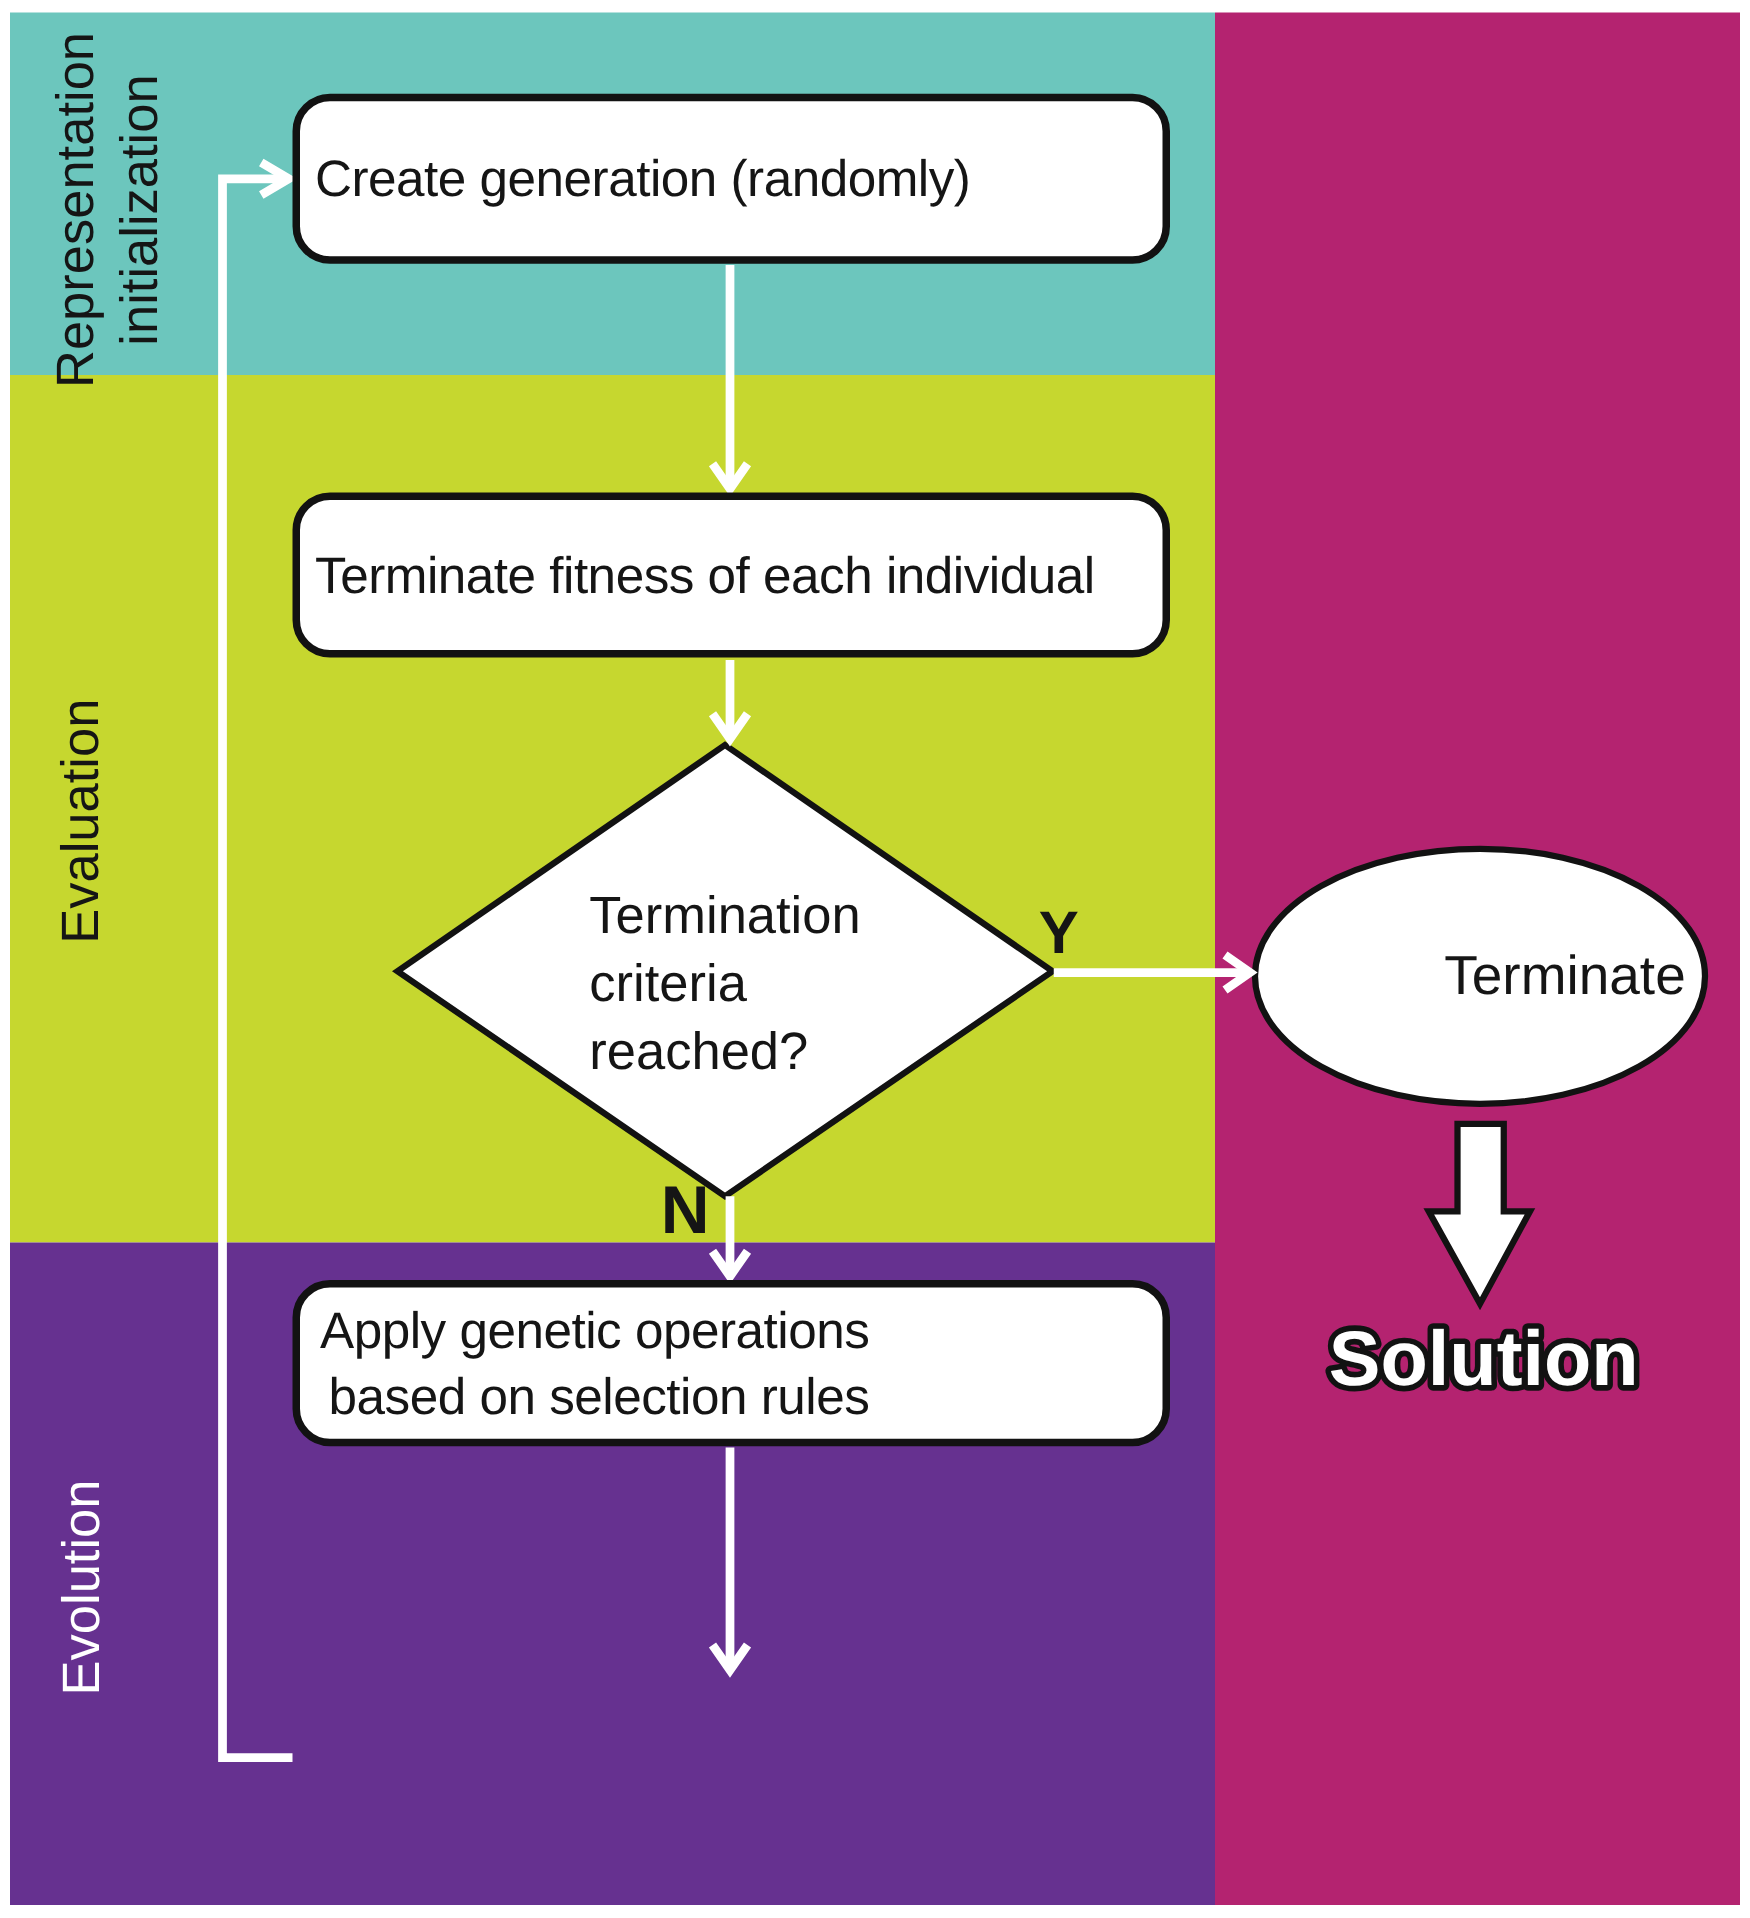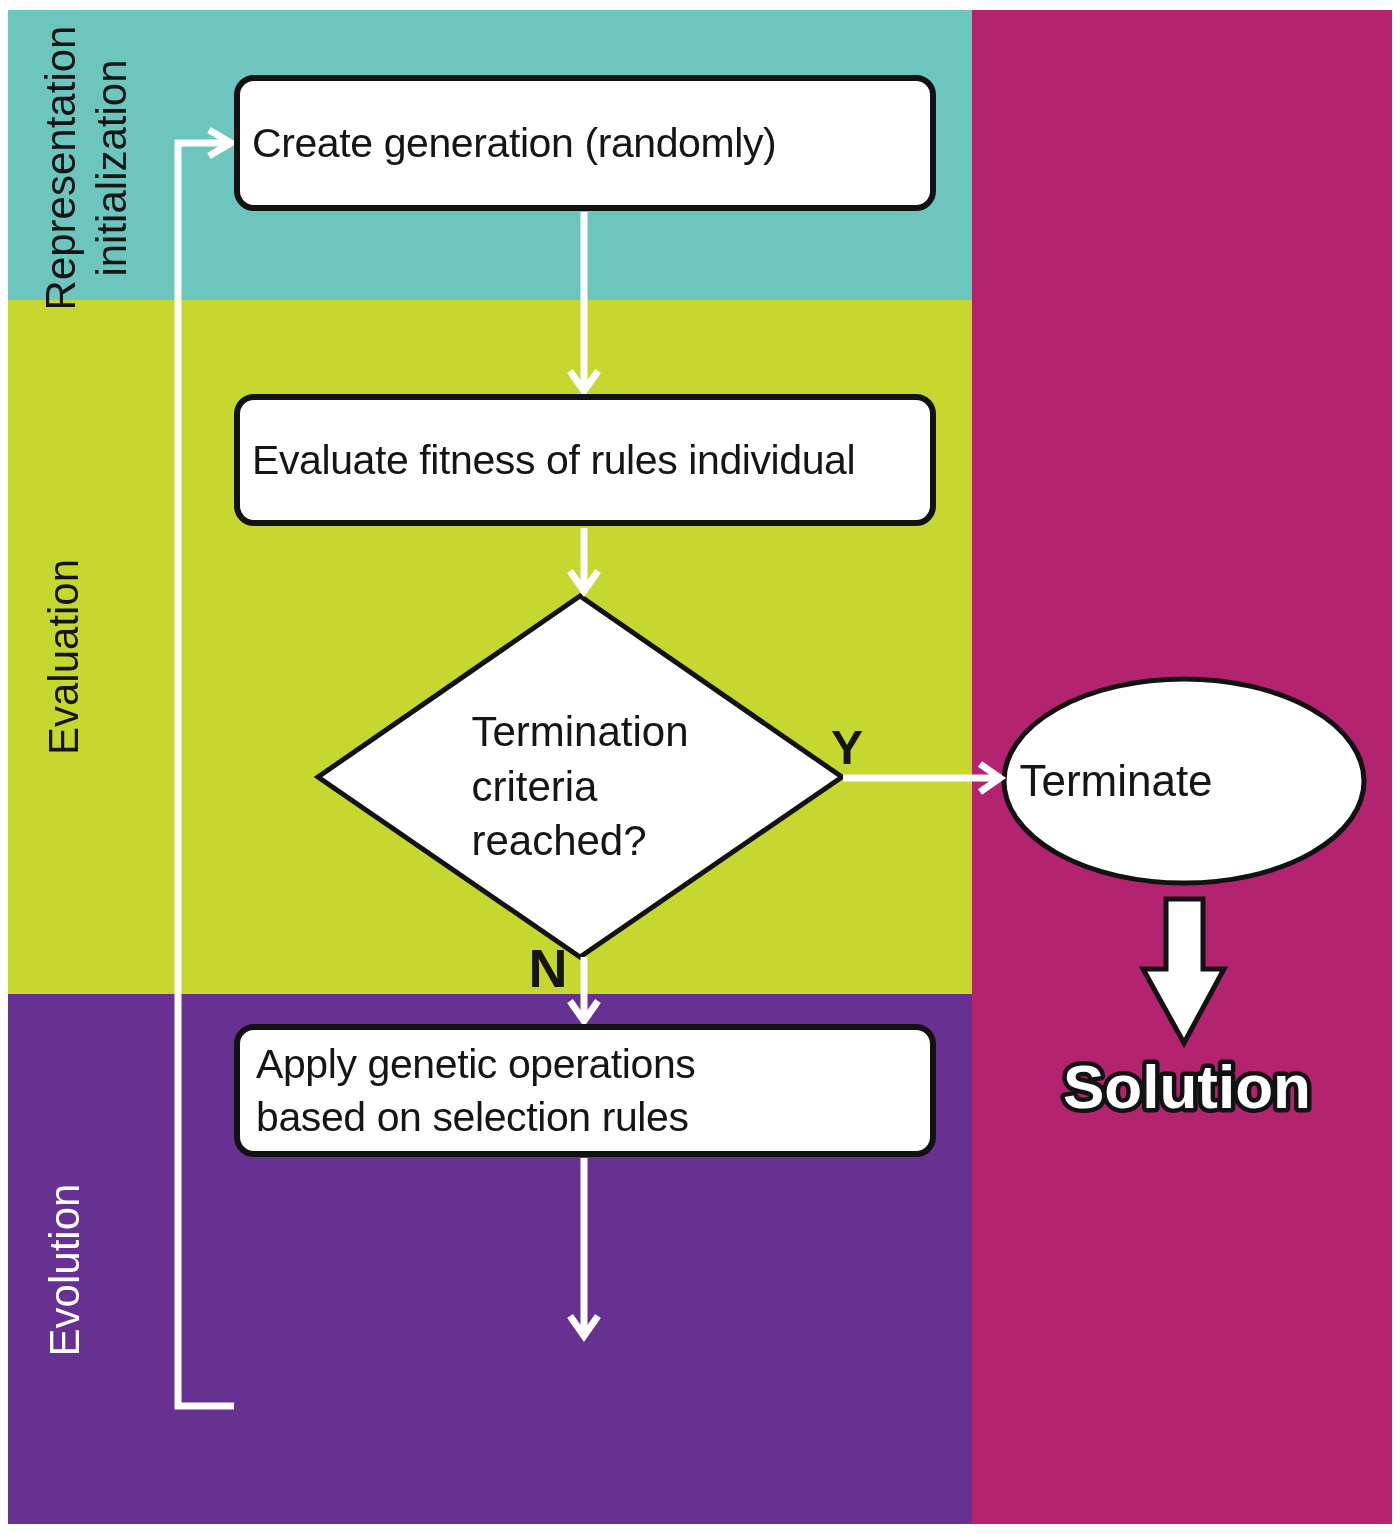--- a/index.html
+++ b/index.html
@@ -18,35 +18,36 @@
     font-family:"Liberation Sans", sans-serif;color:var(--text);overflow:hidden;
   }
   .band{position:absolute;}
   .band-representation{left:8px;top:10px;width:964px;height:290px;background:var(--representation-band);}
   .band-evaluation{left:8px;top:300px;width:964px;height:694px;background:var(--evaluation-band);}
   .band-evolution{left:8px;top:994px;width:964px;height:530px;background:var(--evolution-band);}
   .band-solution{left:972px;top:10px;width:420px;height:1514px;background:var(--solution-band);}
   .overlay{position:absolute;left:0;top:0;width:1400px;height:1534px;}
   .node{
     position:absolute;box-sizing:border-box;background:var(--node-fill);
-    border:6px solid var(--node-border);border-radius:20px;
+    border:6px solid var(--node-border);border-radius:30px;
     display:flex;align-items:center;justify-content:flex-start;
     padding:0 10px 0 12px;
+    text-align:right;
   }
   .node-label{
     font-size:41px;line-height:1.28;letter-spacing:-0.4px;
     white-space:pre-line;color:var(--text);
   }
   .node-create{left:234px;top:75px;width:702px;height:136px;}
   .node-evaluate{left:234px;top:394px;width:702px;height:132px;}
   .node-apply{left:234px;top:1024px;width:702px;height:133px;padding-left:16px;}
   .node-add{left:234px;top:1340px;width:702px;height:133px;}
   .floating-label{position:absolute;transform:translate(-50%,-50%);white-space:pre-line;}
   .diamond-label{left:580px;top:787px;text-align:left;font-size:42px;line-height:1.3;}
-  .terminate-label{left:1116px;top:781px;font-size:44px;}
+  .terminate-label{left:1252px;top:781px;font-size:44px;}
   .branch-label{font-weight:bold;}
   .label-yes{left:847px;top:747px;font-size:48px;}
   .label-no{left:548px;top:968px;font-size:54px;}
   .vlabel{
     position:absolute;transform:translate(-50%,-50%) rotate(-90deg);
     white-space:pre-line;text-align:center;font-size:42px;line-height:1.22;
   }
   .vlabel-representation{left:86px;top:168px;color:var(--text);}
   .vlabel-evaluation{left:64px;top:657px;color:var(--text);}
   .vlabel-evolution{left:65px;top:1270px;color:#ffffff;}
@@ -87,21 +88,21 @@
     <line x1="843" y1="778" x2="997" y2="778" stroke="#ffffff" stroke-width="7"></line>
     <path d="M980,764 L1000,778 L980,792" fill="none" stroke="#ffffff" stroke-width="7"></path>
 
     <text x="1187" y="1108" text-anchor="middle" font-size="62" font-weight="bold" font-family="Liberation Sans, sans-serif" paint-order="stroke" stroke="#121212" stroke-width="9" stroke-linejoin="round" fill="#ffffff">Solution</text>
   </svg>
 
   <div class="node node-create">
     <div class="node-label">Create generation (randomly)</div>
   </div>
   <div class="node node-evaluate">
-    <div class="node-label">Evaluate fitness of rules individual</div>
+    <div class="node-label">Terminate fitness of each individual</div>
   </div>
   <div class="node node-apply">
     <div class="node-label">Apply genetic operations
 based on selection rules</div>
   </div>
 
   <div class="floating-label diamond-label">Termination
 criteria
 reached?</div>
   <div class="floating-label terminate-label">Terminate</div>

